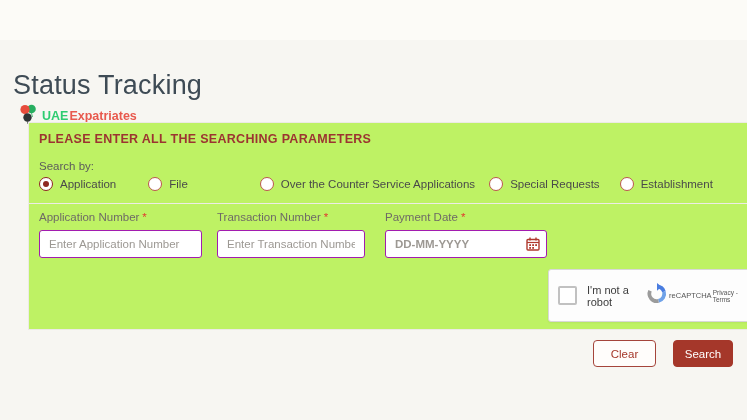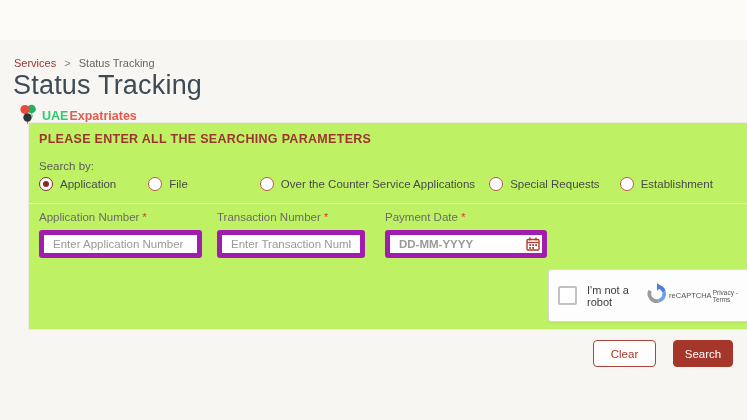--- a/index.html
+++ b/index.html
@@ -50,21 +50,21 @@
   
   .form-row { position:absolute; top:88px; left:10px; display:flex; }
   .field { display:flex; flex-direction:column; }
   .f1 { width:163px; margin-right:15px; }
   .f2 { width:148px; margin-right:20px; }
   .f3 { width:162px; }
   .field-label { font-size:11.5px; color:#6e6a66; margin-bottom:7px; }
   .req { color:#e03a2f; margin-left:3px; }
   .input-wrap { position:relative; }
   .field input {
-    width:100%; height:28px; border:5px solid #a21caf; border-radius:3px;
+    width:100%; height:28px; border:1px solid #a21caf; border-radius:3px;
     background:#fff; padding:0 9px; font-size:11.5px; color:#4a4a4a;
     font-family:"Liberation Sans", sans-serif; outline:none;
   }
   .field input::placeholder { color:#9c9893; opacity:1; }
   .f3 input { padding-right:26px;font-weight:bold; }
   .cal-icon { position:absolute; right:7px; top:7px; width:14px; height:14px; cursor:pointer; }
 
   
   .recaptcha {
     position:absolute; top:146px; left:519px; width:202px; height:53px;
@@ -86,25 +86,20 @@
   .btn { height:27px; border-radius:4px; font-size:11.5px; font-family:"Liberation Sans", sans-serif; cursor:pointer; }
   .btn-clear { width:63px; background:#fffdfb; border:1px solid #a5453b; color:#a5372a; }
   .btn-search { width:60px; background:#a5372a; border:1px solid #a5372a; color:#ffffff; }
 </style>
 </head>
 <body>
 
 <div class="page">
   <div class="top-band"></div>
 
-  <div class="breadcrumb">
-    <span class="crumb-link">Services</span>
-    <span class="sep">&gt;</span>
-    <span>Status Tracking</span>
-  </div>
 
   <div class="page-title">Status Tracking</div>
 
   <div class="logo">
     <span>
       <svg width="18" height="20" viewBox="0 0 18 20">
         <circle cx="11.5" cy="5" r="4.3" fill="#27ae60"></circle>
         <line x1="11.5" y1="9" x2="12.5" y2="13" stroke="#27ae60" stroke-width="0.8"></line>
         <circle cx="5" cy="5.5" r="4.6" fill="#e74c3c"></circle>
         <line x1="5" y1="10" x2="6" y2="14" stroke="#e74c3c" stroke-width="0.8"></line>

